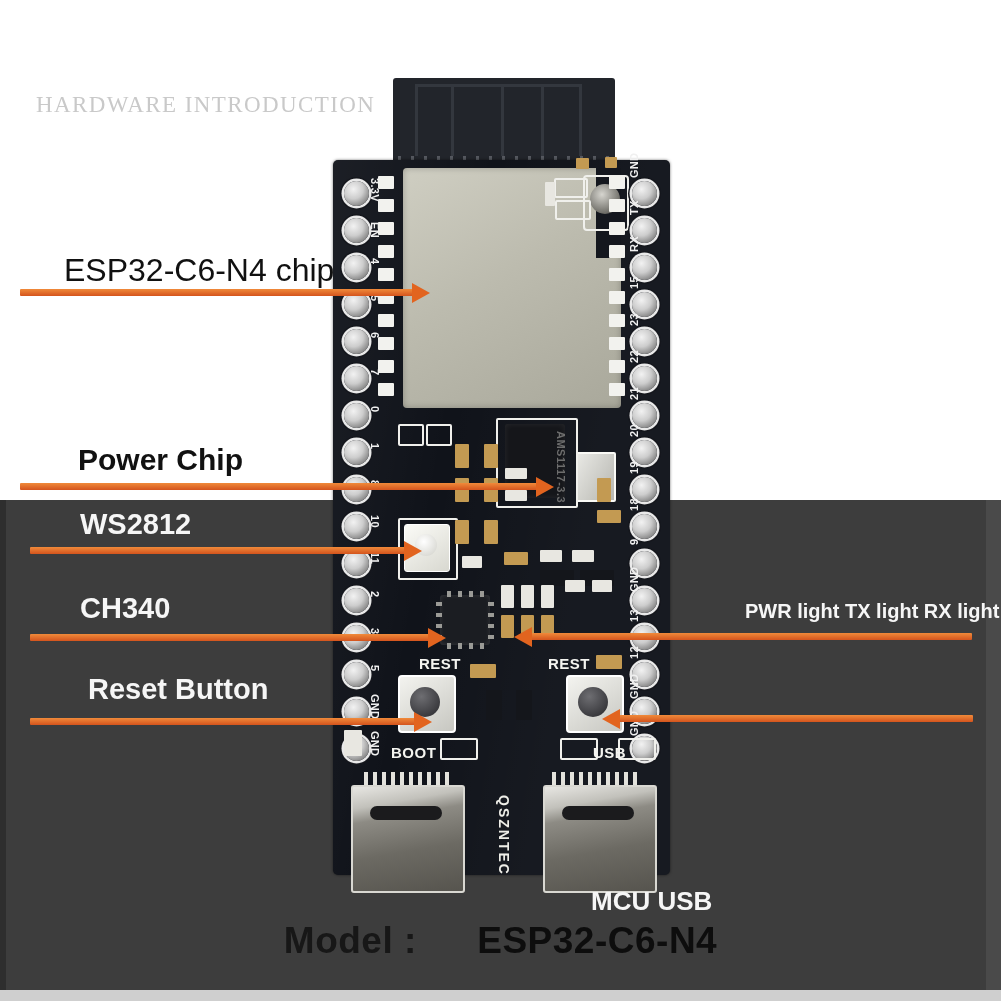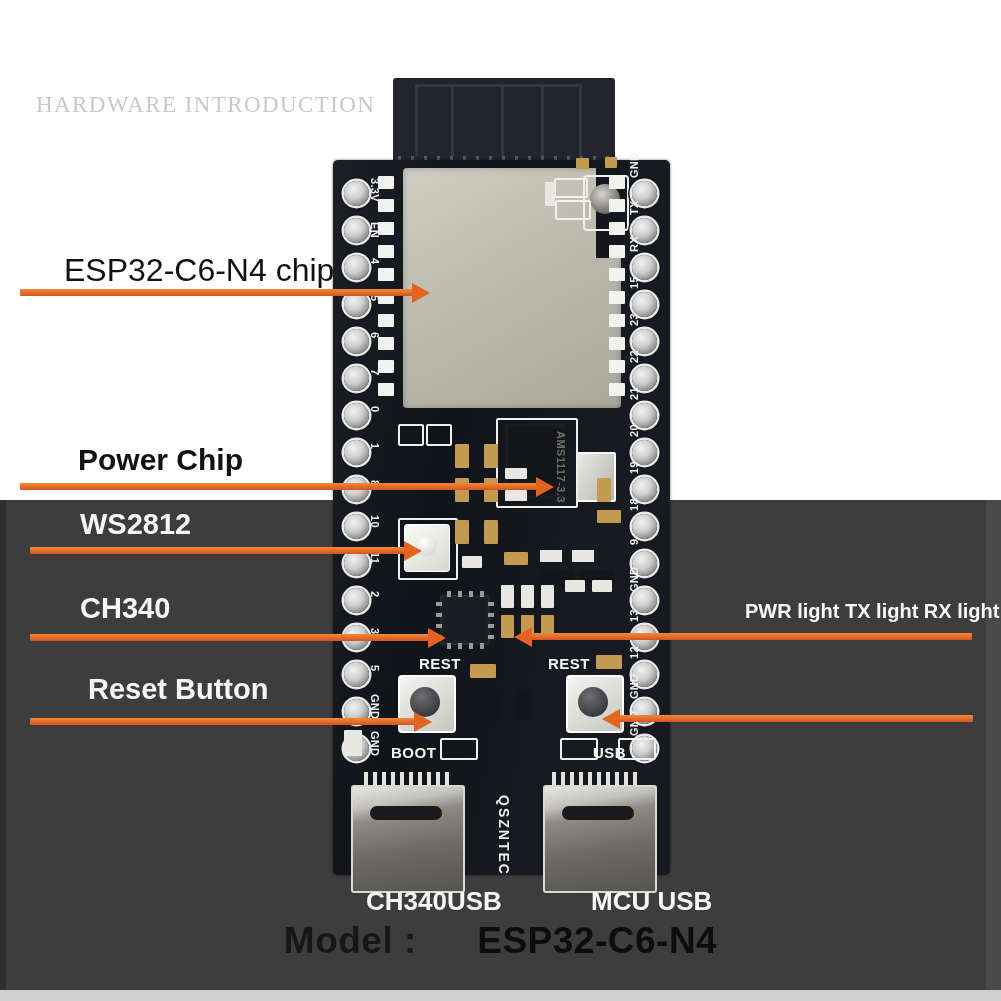--- a/index.html
+++ b/index.html
@@ -348,21 +348,20 @@
 
   <div class="lbl lbl-light" style="left:32px;top:508px;font-size:29px;font-weight:700;">WS2812</div>
 
   <div class="lbl lbl-light" style="left:32px;top:592px;font-size:29px;font-weight:700;">CH340</div>
 
   <div class="lbl lbl-light" style="left:697px;top:600px;font-size:20px;font-weight:700;">PWR light TX light RX light</div>
 
   <div class="lbl lbl-light" style="left:40px;top:673px;font-size:29px;font-weight:700;">Reset Button</div>
 
 
-  <div class="lbl lbl-light" style="left:318px;top:886px;font-size:26px;font-weight:700;">CH340USB</div>
 
   <div class="lbl lbl-light" style="left:543px;top:886px;font-size:26px;font-weight:700;">MCU USB</div>
 
   <div class="model-row">
     <span class="model-k">Model :</span>
     <span class="model-v">ESP32-C6-N4</span>
   </div>
 
 </div>
 

